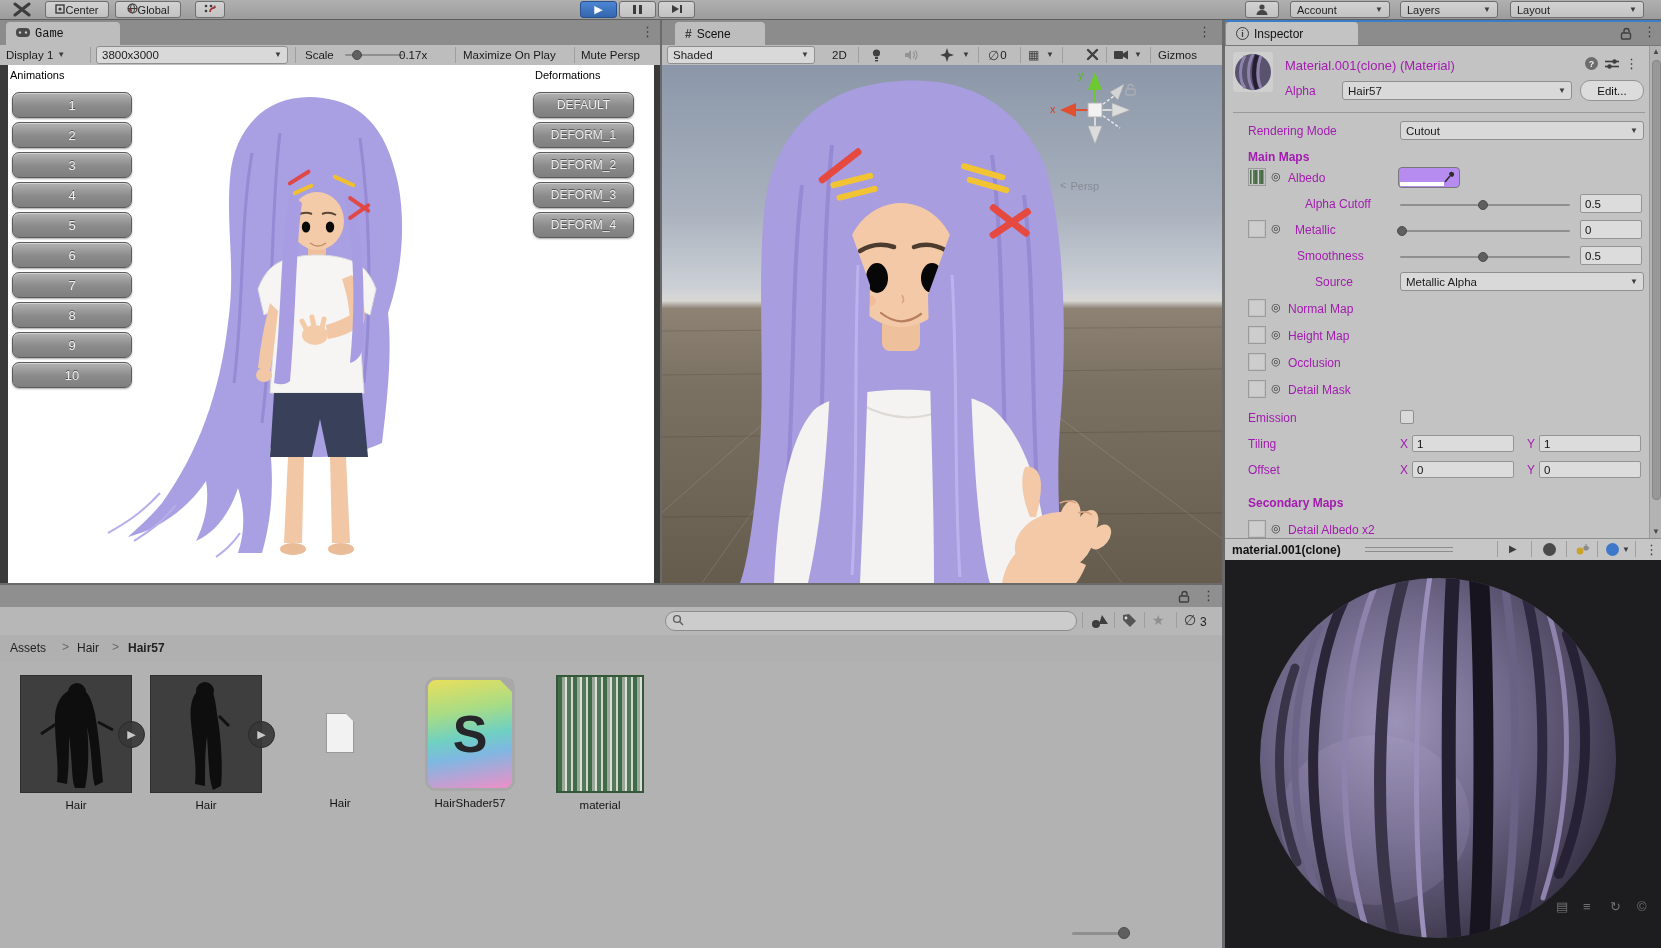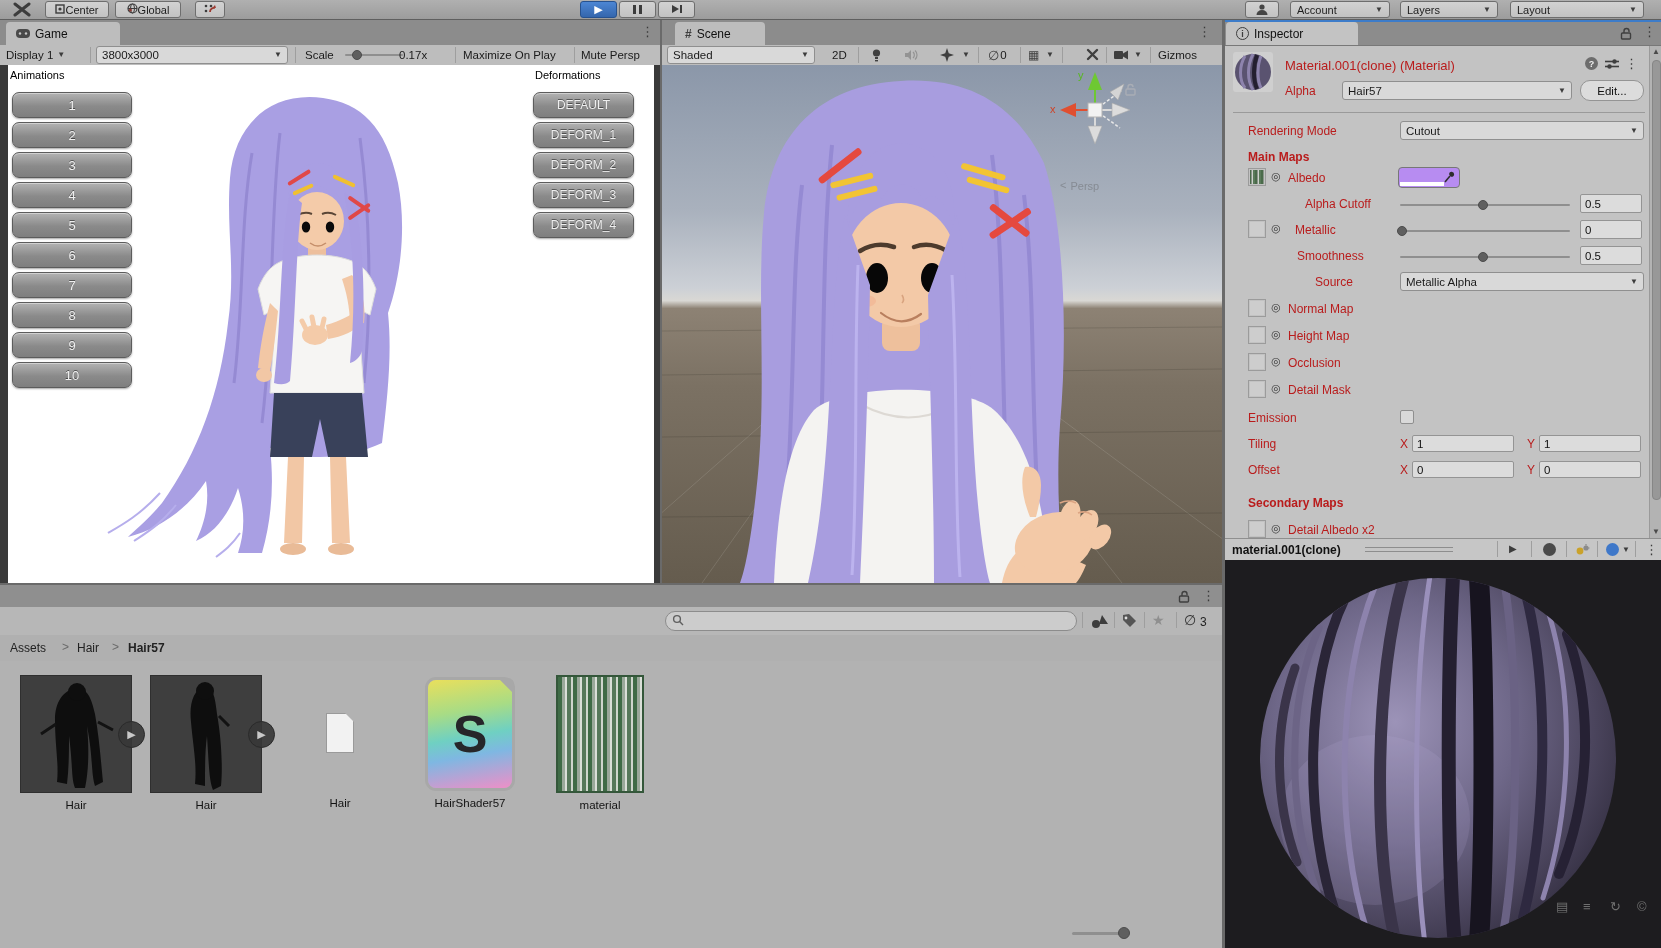--- a/index.html
+++ b/index.html
@@ -29,21 +29,21 @@
   .gameview{background:#3a3a3a;}
   .gwhite{background:#fff;overflow:hidden;}
   .gtitle{font-size:11px;color:#000;}
   .gbtn{left:4px;width:118px;height:24px;border-radius:7px;background:linear-gradient(#b2b2b2,#8a8a8a 55%,#7f7f7f);border:1px solid #5c5c5c;box-shadow:inset 0 1px 0 #d0d0d0,0 1px 2px rgba(0,0,0,.35);color:#efefef;display:flex;align-items:center;justify-content:center;font-size:13px;text-shadow:0 -1px 0 rgba(0,0,0,.45);}
   .gbtn.def{left:525px;width:99px;font-size:12px;}
   
   .sceneview{background:linear-gradient(#8b97a9 0%,#a9b1bd 28%,#ccd0d6 43%,#d9d8d4 45.5%,#8d8274 47%,#7b7163 62%,#655c4e 100%);overflow:hidden;}
   .persp{font-size:11px;color:#868b93;}
   
   .inspector{background:#c3c3c3;overflow:hidden;}
-  .ins-label{font-size:12px;color:#b91c1c;white-space:nowrap;}
+  .ins-label{font-size:12px;color:#a21caf;white-space:nowrap;}
   .bold{font-weight:bold;}
   .field{background:#dcdcdc;border:1px solid #949494;border-radius:2px;font-size:11.5px;color:#111;display:flex;align-items:center;box-sizing:border-box;padding:0 4px;}
   .slot{width:18px;height:18px;background:#cdcdcd;border:1px solid #9b9b9b;box-shadow:inset 0 0 0 1px #c2c2c2;box-sizing:border-box;}
   .slot.tex{background:repeating-linear-gradient(90deg,#4a6b4a 0 2px,#8a958a 2px 3px,#cdd3cc 3px 4px,#5a7a5a 4px 6px);}
   .target{font-size:11px;color:#333;}
   .track{height:2px;background:#8f8f8f;border-radius:1px;}
   .knob{width:10px;height:10px;border-radius:50%;background:#5f5f5f;border:1px solid #4c4c4c;box-sizing:border-box;}
   .checkbox{width:14px;height:14px;background:#d9d9d9;border:1px solid #8f8f8f;border-radius:2px;box-sizing:border-box;}
   .circ{width:13px;height:13px;border-radius:50%;display:flex;align-items:center;justify-content:center;font-size:9px;font-weight:bold;}
   .scroll{background:#b3b3b3;border-left:1px solid #9a9a9a;}
@@ -139,21 +139,21 @@
         <span class="car glyph">▼</span>
     </div>
     <div class="abs tbtn" style="left:1510px;width:134px;justify-content:space-between;">
       <span>Layout</span>
         <span class="car glyph">▼</span>
     </div>
   </div>
 
   <div class="abs panel" style="left:0;top:20px;width:660px;height:563px;">
     <div class="abs tabstrip">
-      <div class="abs tab" style="left:6px;width:114px;">
+      <div class="abs tab" style="left:6px;width:114px;font-family:Liberation Mono, monospace;">
         <span><svg width="14" height="9" viewBox="0 0 14 9">
               <rect x="0" y="0" width="14" height="9" rx="4" fill="#4a4a4a"></rect>
               <circle cx="4" cy="4.5" r="1.2" fill="#c9c9c9"></circle>
               <circle cx="10" cy="4.5" r="1.2" fill="#c9c9c9"></circle>
             </svg></span>
         <span>Game</span>
       </div>
       <span class="abs more glyph" style="left:641px;top:5px;">⋮</span>
     </div>
     <div class="abs ctrlbar" style="left:0;top:25px;width:660px;">

